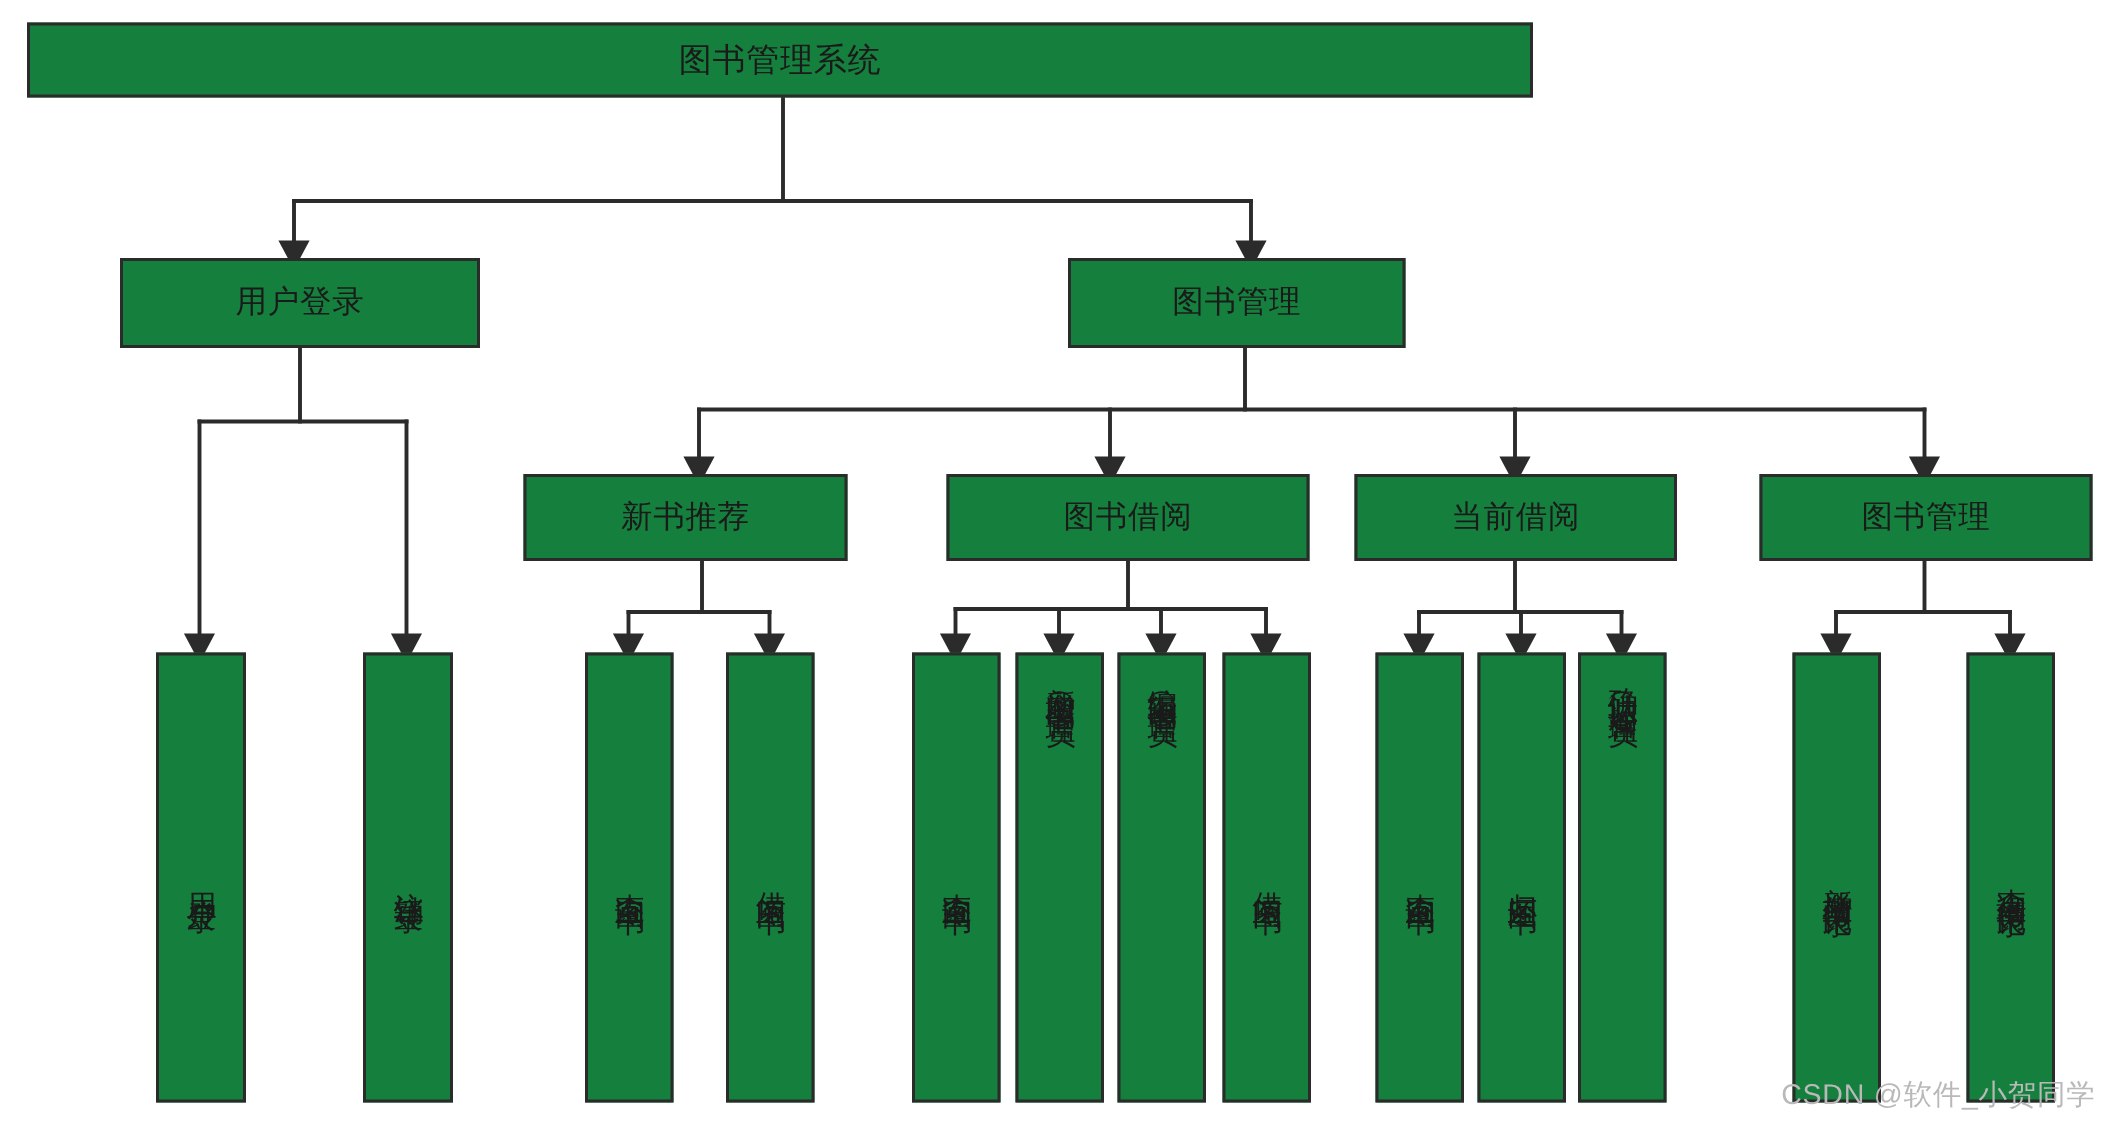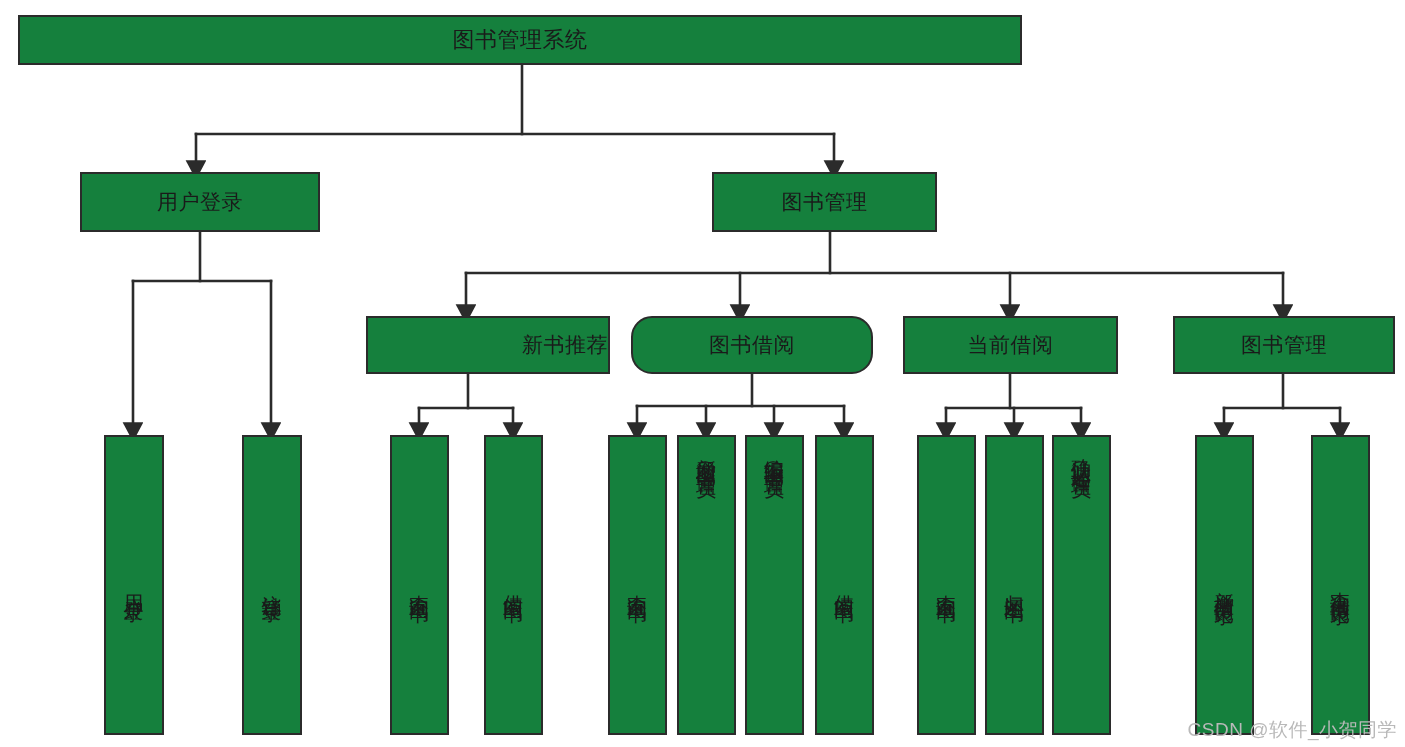--- a/index.html
+++ b/index.html
@@ -138,24 +138,24 @@
     <span class="label">图书管理系统</span>
   </div>
 
   <div class="node horiz" style="left:80px; top:172px; width:240px; height:60px;">
     <span class="label">用户登录</span>
   </div>
   <div class="node horiz" style="left:712px; top:172px; width:225px; height:60px;">
     <span class="label">图书管理</span>
   </div>
 
-  <div class="node horiz" style="left:366px; top:316px; width:244px; height:58px;justify-content:flex-end;">
+  <div class="node horiz" style="left:349px; top:316px; width:216px; height:58px;">
     <span class="label">新书推荐</span>
   </div>
-  <div class="node horiz" style="left:631px; top:316px; width:242px; height:58px;border-radius:21px;">
+  <div class="node horiz" style="left:631px; top:316px; width:242px; height:58px;">
     <span class="label">图书借阅</span>
   </div>
   <div class="node horiz" style="left:903px; top:316px; width:215px; height:58px;">
     <span class="label">当前借阅</span>
   </div>
   <div class="node horiz" style="left:1173px; top:316px; width:222px; height:58px;">
     <span class="label">图书管理</span>
   </div>
 
   <div class="node vert centered" style="left:104px; top:435px; width:60px; height:300px;">

